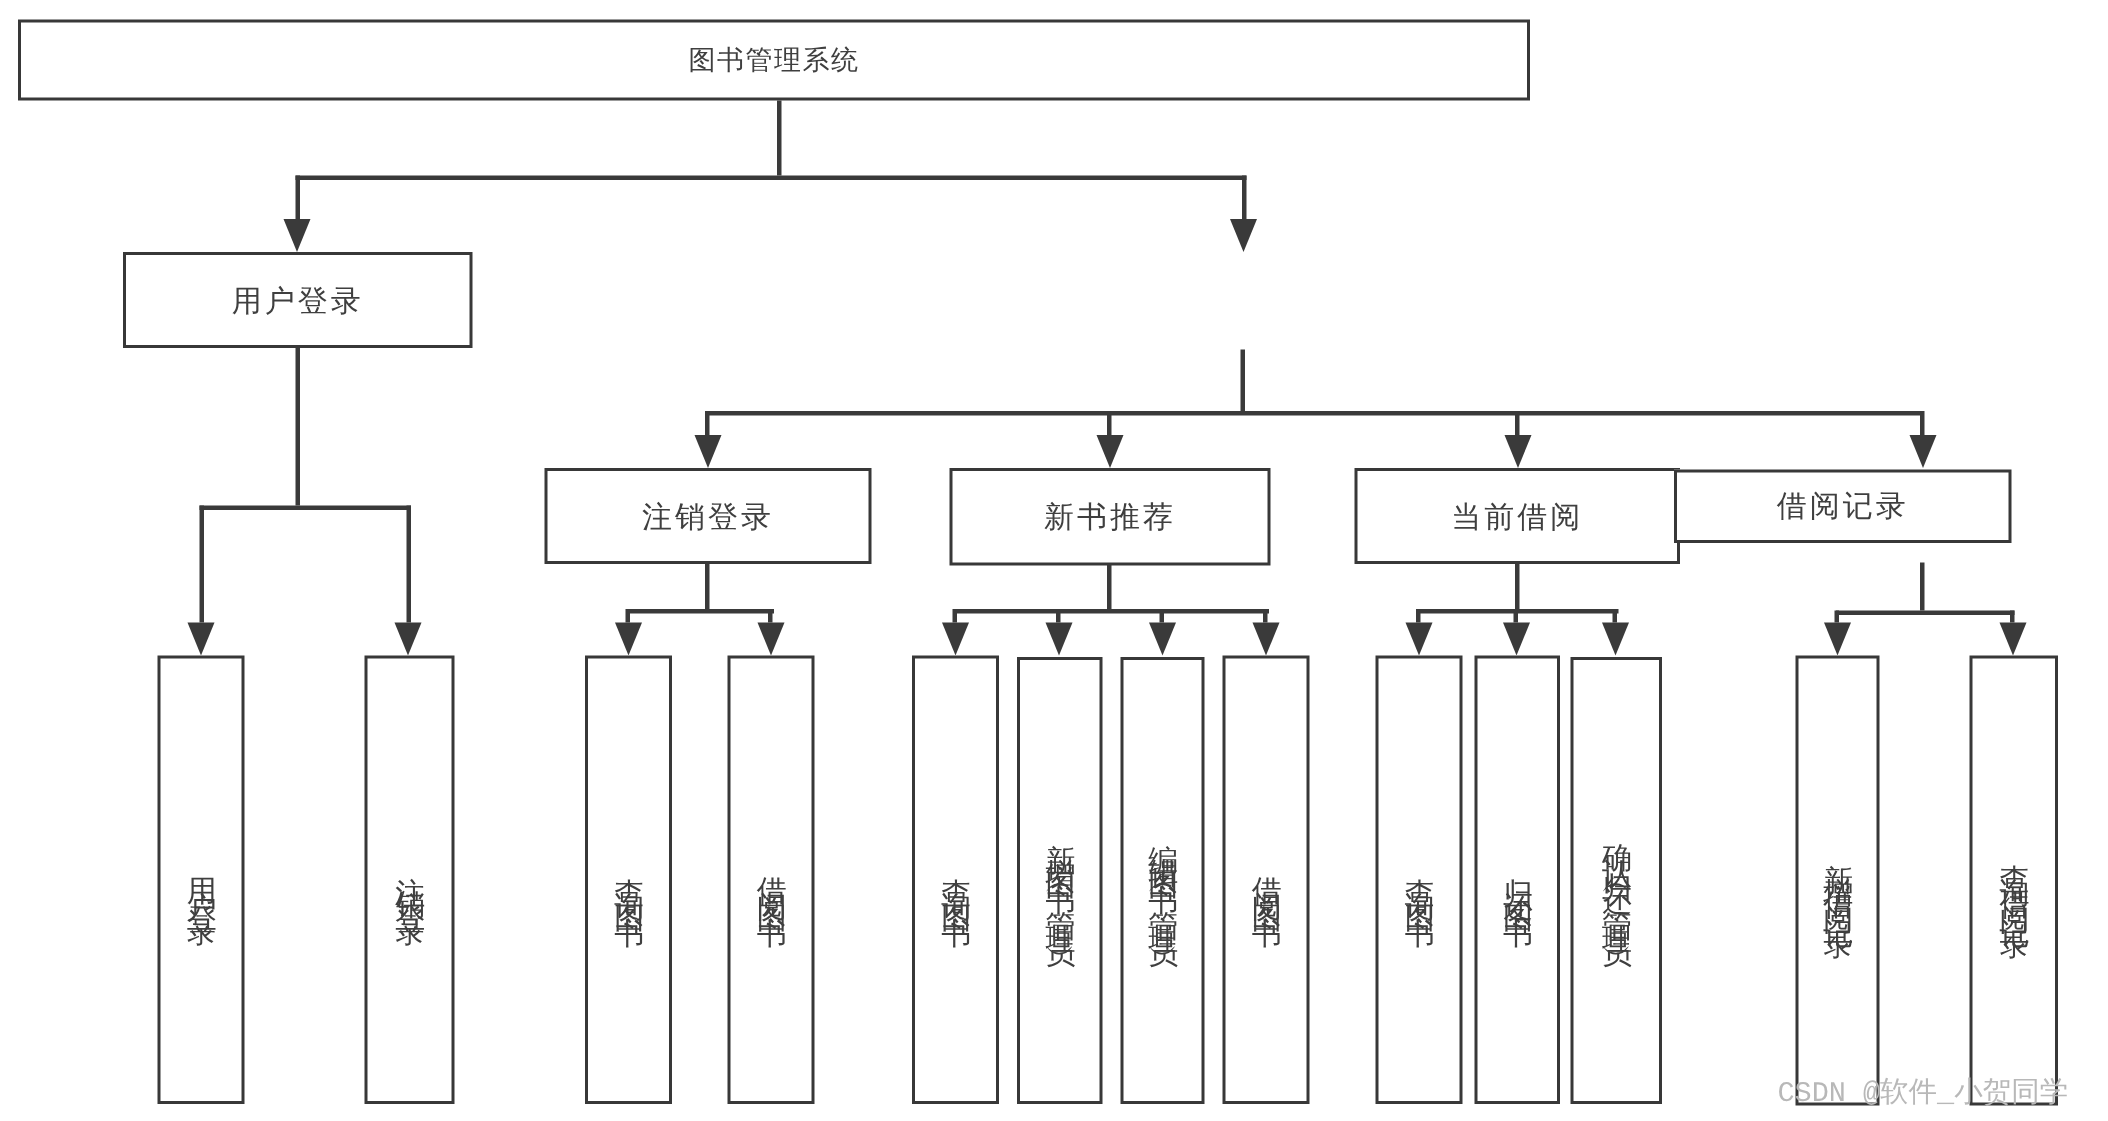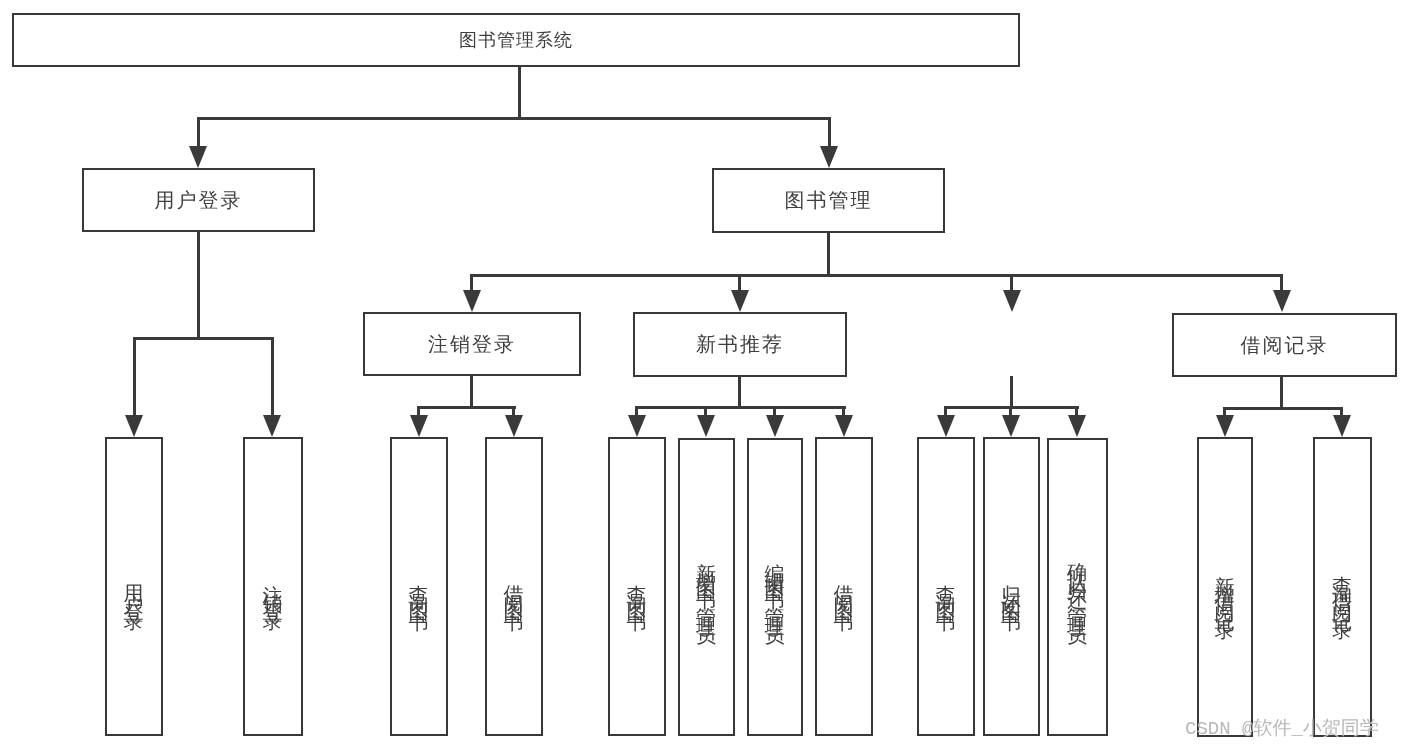--- a/index.html
+++ b/index.html
@@ -41,23 +41,20 @@
   <div class="vline" style="left:518px;top:67px;height:50px"></div>
   <div class="hline" style="left:197px;top:117px;width:634px"></div>
   <div class="vline" style="left:197px;top:117px;height:29px"></div>
   <div class="arr" style="left:189px;top:146px"></div>
   <div class="vline" style="left:828px;top:117px;height:29px"></div>
   <div class="arr" style="left:820px;top:146px"></div>
 
   <div class="node h" style="left:82px;top:168px;width:233px;height:64px">
     <span>用户登录</span>
   </div>
-  <div class="node h" style="left:712px;top:168px;width:233px;height:65px">
-    <span>图书管理</span>
-  </div>
 
   <div class="vline" style="left:197px;top:232px;height:105px"></div>
   <div class="hline" style="left:133px;top:337px;width:141px"></div>
   <div class="vline" style="left:133px;top:337px;height:78px"></div>
   <div class="arr" style="left:125px;top:415px"></div>
   <div class="vline" style="left:271px;top:337px;height:78px"></div>
   <div class="arr" style="left:263px;top:415px"></div>
 
   <div class="vline" style="left:827px;top:233px;height:41px"></div>
   <div class="hline" style="left:470px;top:274px;width:812px"></div>
@@ -69,21 +66,24 @@
   <div class="arr" style="left:1003px;top:290px"></div>
   <div class="vline" style="left:1280px;top:274px;height:16px"></div>
   <div class="arr" style="left:1273px;top:290px"></div>
 
   <div class="node h" style="left:363px;top:312px;width:218px;height:64px">
     <span>注销登录</span>
   </div>
   <div class="node h" style="left:633px;top:312px;width:214px;height:65px">
     <span>新书推荐</span>
   </div>
-  <div class="node h" style="left:1172px;top:313px;width:225px;height:64px">
+  <div class="node h" style="left:903px;top:312px;width:217px;height:64px">
+    <span>当前借阅</span>
+  </div>
+  <div class="node h" style="left:1116px;top:313px;width:225px;height:49px">
     <span>借阅记录</span>
   </div>
 
   <div class="vline" style="left:470px;top:376px;height:30px"></div>
   <div class="hline" style="left:418px;top:406px;width:98px"></div>
   <div class="vline" style="left:417px;top:406px;height:9px"></div>
   <div class="arr" style="left:410px;top:415px"></div>
   <div class="vline" style="left:512px;top:406px;height:9px"></div>
   <div class="arr" style="left:505px;top:415px"></div>
 

